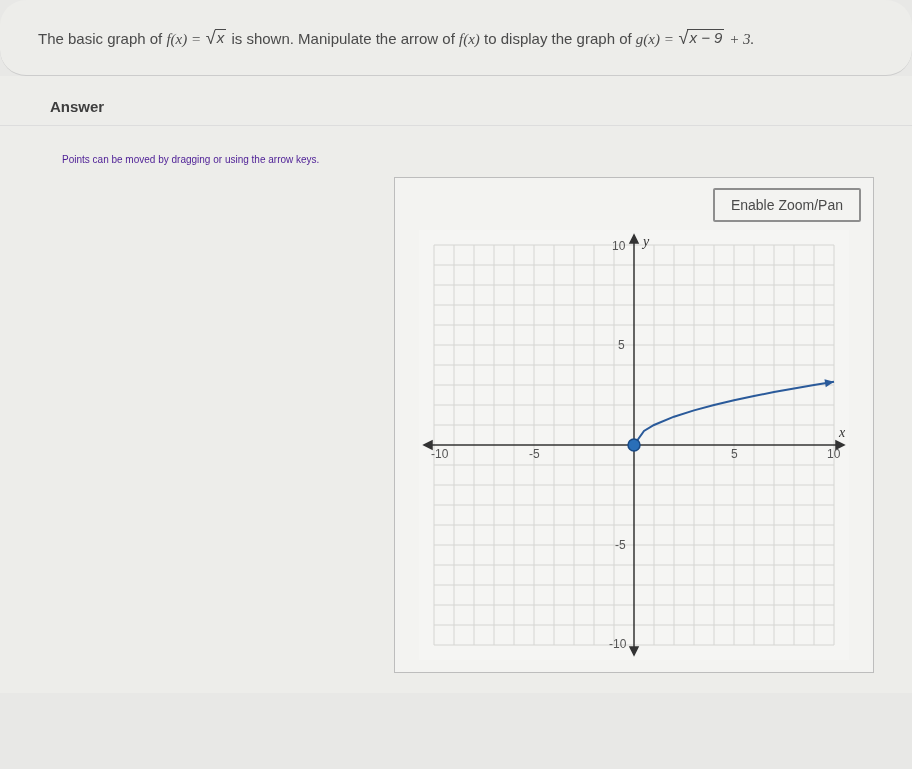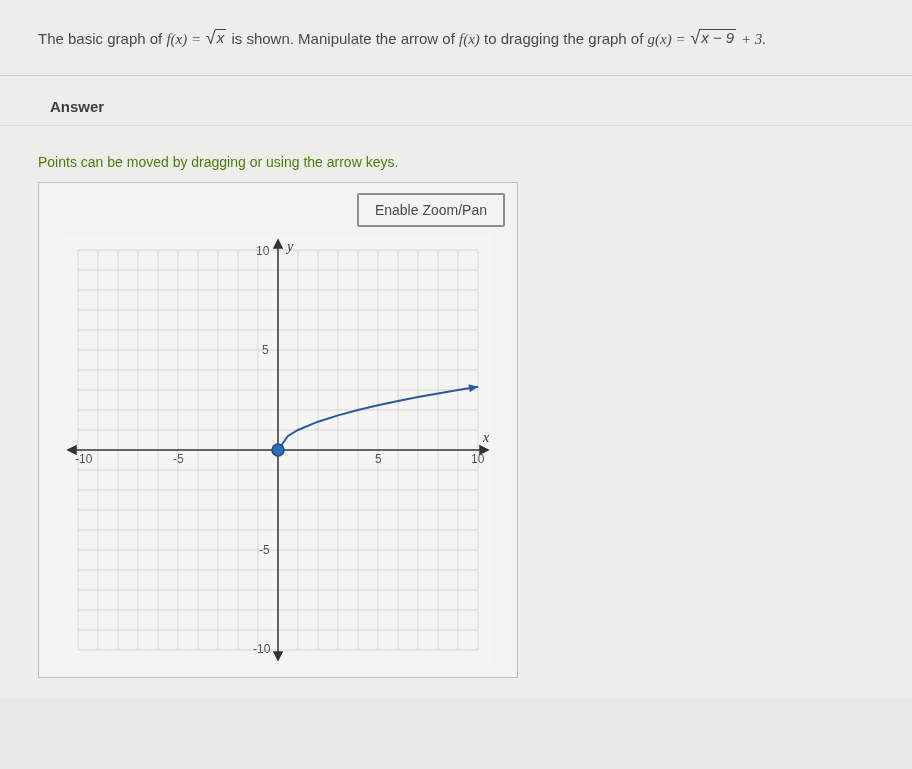--- a/index.html
+++ b/index.html
@@ -14,20 +14,21 @@
     .page {
       background: #e8e8e6;
       margin: 0;
       min-height: 769px;
       padding: 0;
     }
     .question-block {
       padding: 28px 38px 24px 38px;
       border-bottom: 1px solid #ccc;
       background: #ededea;
+      border-radius: 26px;
     }
     .question-text {
       color: #4a4a4a;
       font-size: 15px;
       line-height: 1.5;
     }
     .math { font-family: "Cambria Math", Georgia, serif; font-style: italic; }
     .sqrt-wrap {
       display: inline-flex;
       align-items: flex-start;
@@ -54,27 +55,29 @@
     .answer-heading {
       font-weight: 700;
       color: #3e3e3e;
       font-size: 15px;
     }
     .hint-section {
       padding: 28px 38px 8px 38px;
       background: #ededea;
     }
     .hint-text {
-      color: #4d7c0f;
-      font-size: 14px;
+      color: #4c1d95;
+      font-size: 10px;
+      margin-left: 24px;
     }
     .graph-area {
       background: #ededea;
       padding: 4px 38px 20px 38px;
       display: flex;
+      justify-content: flex-end;
     }
     .graph-panel {
       width: 480px;
       border: 1px solid #bdbdbd;
       background: #f3f3f1;
       padding: 10px 12px 12px 12px;
       position: relative;
     }
     .zoom-btn-row {
       display: flex;
@@ -120,21 +123,21 @@
 
   <div class="question-block">
     <p class="question-text">
       <span>The basic graph of </span>
       <span class="math">f(x) = </span><span class="sqrt-wrap">
           <span class="sqrt-sym">√</span>
           <span class="sqrt-arg">x</span>
         </span>
       <span> is shown. Manipulate the arrow of </span>
       <span class="math">f(x)</span>
-      <span> to dragging the graph of </span>
+      <span> to display the graph of </span>
       <span class="math">g(x) = </span><span class="sqrt-wrap">
           <span class="sqrt-sym">√</span>
           <span class="sqrt-arg">x − 9</span>
         </span><span class="math"> + 3.</span>
     </p>
   </div>
 
   <div class="answer-section">
     <div class="answer-heading">Answer</div>
   </div>

